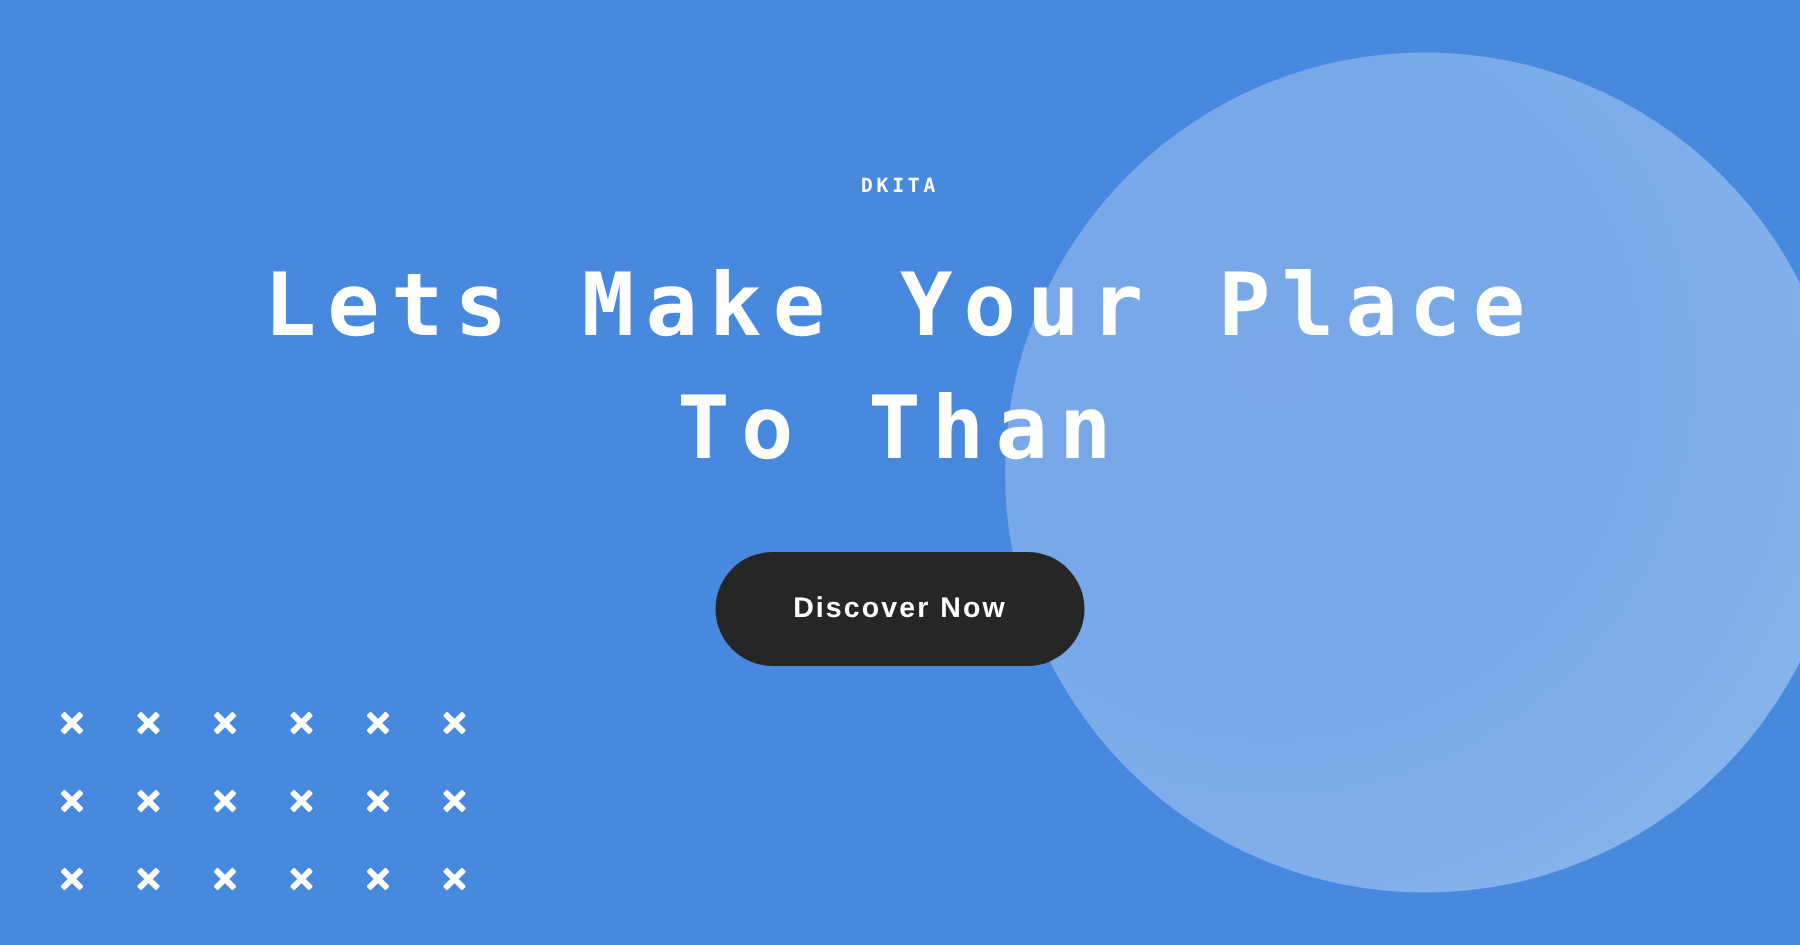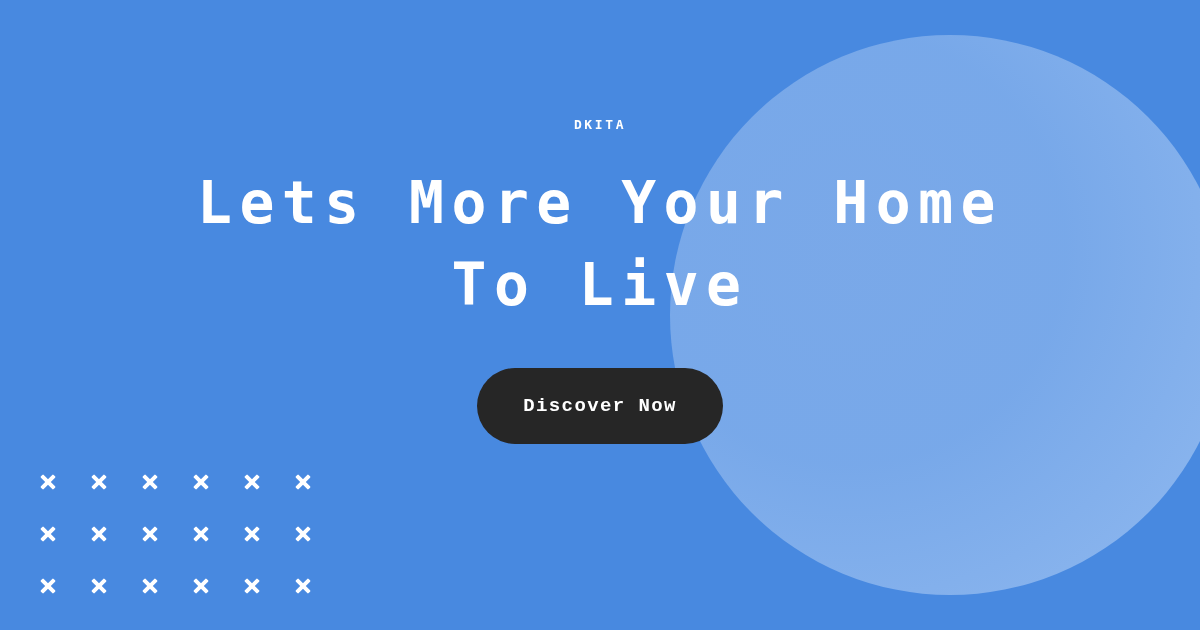--- a/index.html
+++ b/index.html
@@ -86,21 +86,21 @@
     display:inline-flex;
     align-items:center;
     justify-content:center;
     height:76px;
     padding:0 40px;
     min-width:246px;
     border:none;
     border-radius:38px;
     background:#262626;
     color:#ffffff;
-    font-family:Liberation Mono, monospace;
+    font-family:Liberation Sans, sans-serif;
     font-size:19px;
     font-weight:700;
     letter-spacing:1.4px;
     cursor:pointer;
   }
 
   
   #x-grid {
     position:absolute;
     left:39px;
@@ -135,22 +135,22 @@
 
 <div id="banner">
 
   <div id="bg-circle"></div>
 
   <div id="content">
 
     <div id="brand">DKITA</div>
 
     <h1 id="headline">
-      <span class="hl-line">Lets More Your Home</span>
-      <span class="hl-line">To Live</span>
+      <span class="hl-line">Lets Make Your Place</span>
+      <span class="hl-line">To Than</span>
     </h1>
 
     <div id="cta-wrap">
       <button id="cta-button">Discover Now</button>
     </div>
 
   </div>
 
   <div id="x-grid">
     <span class="x-mark"></span>

